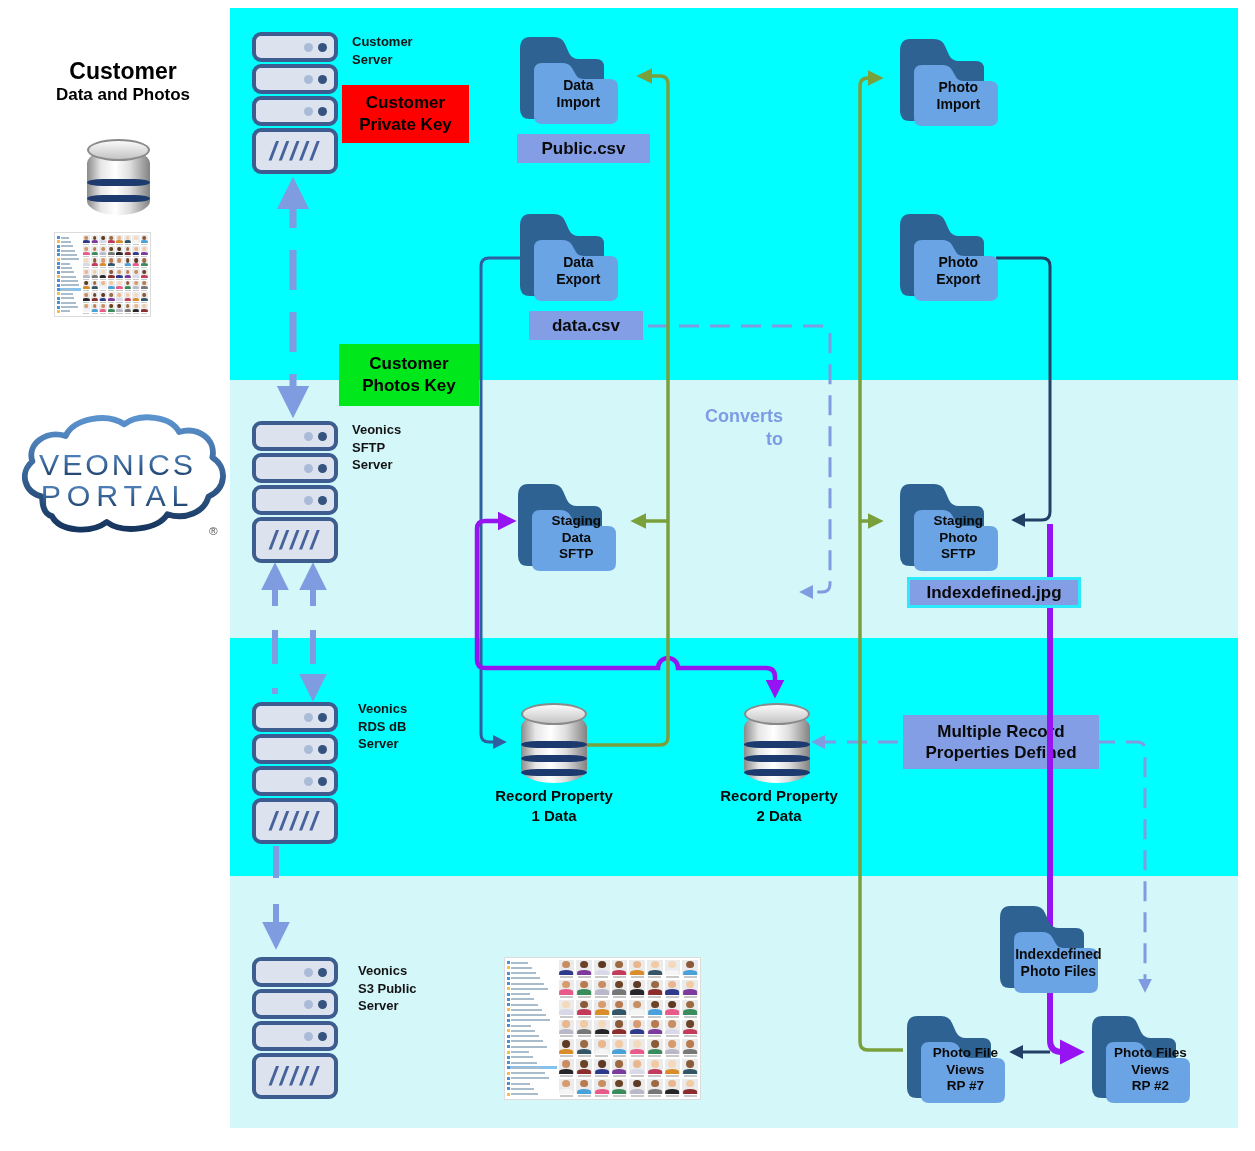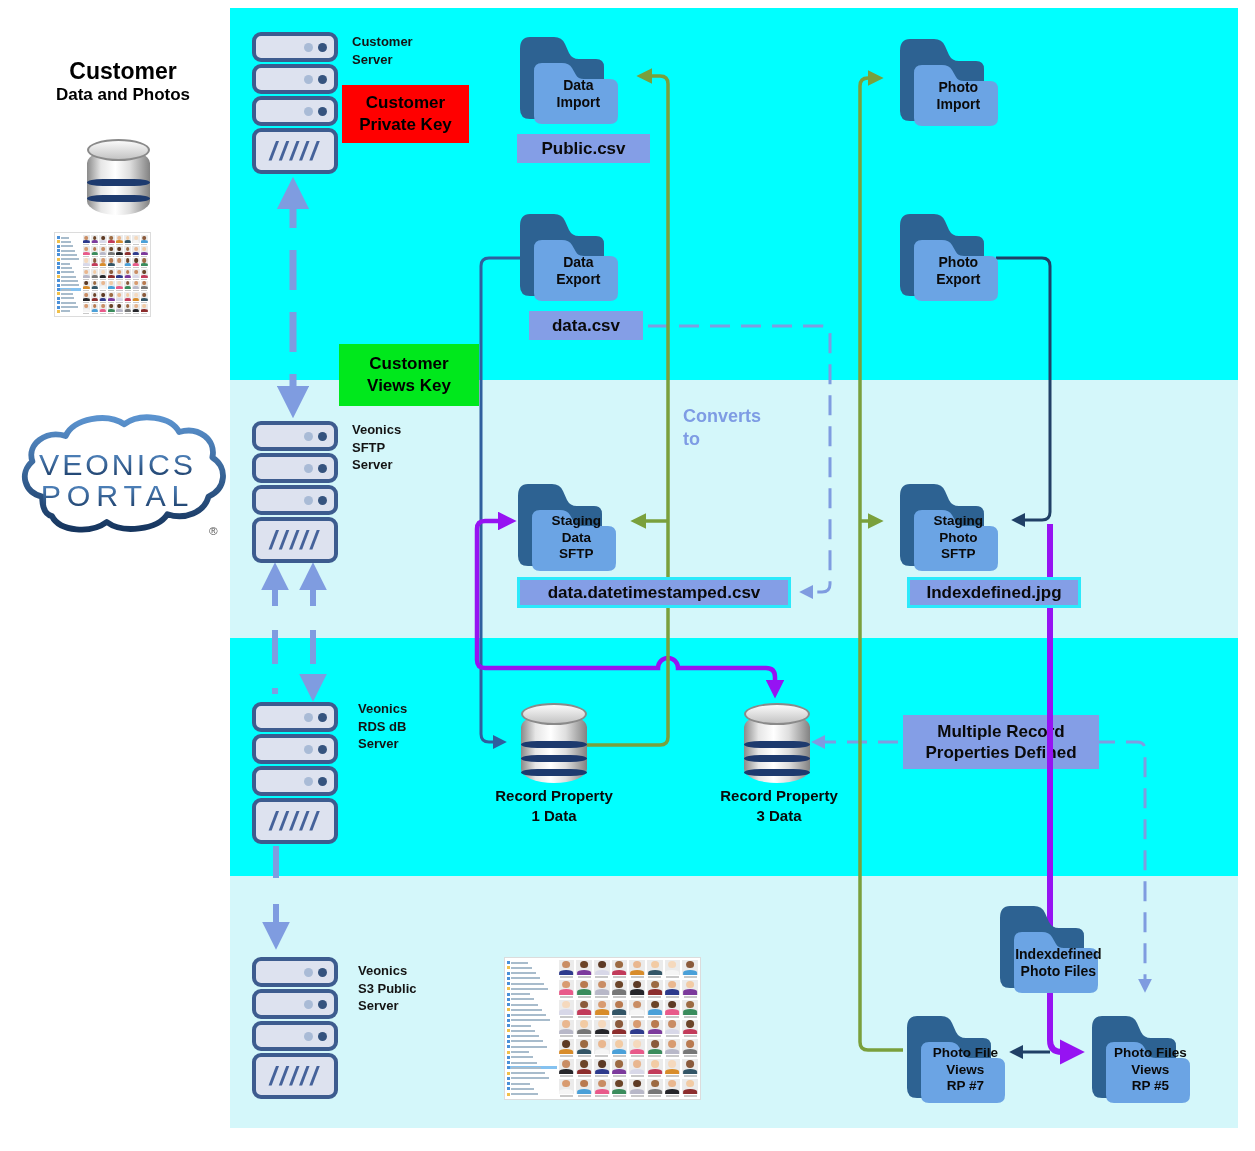--- a/index.html
+++ b/index.html
@@ -37,21 +37,21 @@
   .folder svg{position:absolute;left:0;top:0;width:110px;height:100px;}
   .ftxt{position:absolute;left:21%;top:37%;width:75%;height:60%;display:flex;flex-direction:column;
     align-items:center;justify-content:center;font-weight:bold;font-size:14px;line-height:1.22;color:#0a0a0a;text-align:center;}
 
   
   .chip{position:absolute;background:#849ee6;color:#0a0a0a;font-weight:bold;font-size:17px;
     display:flex;align-items:center;justify-content:center;box-sizing:border-box;}
   .chip.cyanborder{border:3px solid #2ce9fb;}
   .keybox{position:absolute;display:flex;flex-direction:column;align-items:center;justify-content:center;
     font-weight:bold;font-size:17px;color:#000;line-height:1.3;text-align:center;}
-  .note{position:absolute;color:#7e9ce4;font-weight:bold;font-size:18px;text-align:left;line-height:1.3;}
+  .note{position:absolute;color:#7e9ce4;font-weight:bold;font-size:18px;text-align:right;line-height:1.3;}
   .dbcap{position:absolute;text-align:center;font-weight:bold;font-size:15px;color:#0a0a0a;line-height:1.3;}
 
   
   .explorer{position:absolute;background:#fff;border:1px solid #dcdcdc;display:flex;padding:2px;gap:2px;box-sizing:border-box;}
   .ex-lg{left:504px;top:957px;width:197px;height:143px;}
   .ex-sm{left:54px;top:232px;width:97px;height:85px;}
   .ex-side{width:26%;display:flex;flex-direction:column;justify-content:space-between;overflow:hidden;padding:1px 0;}
   .ex-row{display:flex;align-items:center;gap:1px;height:3px;}
   .ex-ico{width:3px;height:3px;flex:0 0 3px;}
   .ex-bar{height:2px;background:#a8bccc;}
@@ -671,21 +671,21 @@
       <div>S3 Public</div>
       <div>Server</div>
     </div>
 
   <div class="keybox" style="left:342px;top:85px;width:127px;height:58px;background:#ff0000;">
       <div>Customer</div>
       <div>Private Key</div>
     </div>
   <div class="keybox" style="left:339px;top:344px;width:140px;height:62px;background:#00e81c;">
       <div>Customer</div>
-      <div>Views Key</div>
+      <div>Photos Key</div>
     </div>
 
   <div class="folder" style="left:514px;top:27px;">
       <svg viewBox="0 0 110 100">
         <path d="M6,22 Q6,10 16,10 L40,10 Q48,10 51,17 L55,26 Q58,32 65,32 L82,32 Q90,32 90,40 L90,80 Q90,92 80,92 L16,92 Q6,92 6,82 Z" fill="#2d6292"></path>
         <path d="M20,44 Q20,36 28,36 L48,36 Q55,36 58,41 L62,48 Q64,52 70,52 L96,52 Q104,52 104,60 L104,89 Q104,97 96,97 L28,97 Q20,97 20,89 Z" fill="#6ba4e4"></path>
       </svg>
       <div class="ftxt">
         <div>Data</div>
         <div>Import</div>
@@ -765,27 +765,26 @@
       </div>
     </div>
   <div class="folder" style="left:1086px;top:1006px;">
       <svg viewBox="0 0 110 100">
         <path d="M6,22 Q6,10 16,10 L40,10 Q48,10 51,17 L55,26 Q58,32 65,32 L82,32 Q90,32 90,40 L90,80 Q90,92 80,92 L16,92 Q6,92 6,82 Z" fill="#2d6292"></path>
         <path d="M20,44 Q20,36 28,36 L48,36 Q55,36 58,41 L62,48 Q64,52 70,52 L96,52 Q104,52 104,60 L104,89 Q104,97 96,97 L28,97 Q20,97 20,89 Z" fill="#6ba4e4"></path>
       </svg>
       <div class="ftxt" style="font-size: 13.5px; top: 34%;">
         <div>Photo Files</div>
         <div>Views</div>
-        <div>RP #5</div>
+        <div>RP #2</div>
       </div>
     </div>
 
   <div class="chip" style="left:517px;top:134px;width:133px;height:29px;">Public.csv</div>
   <div class="chip" style="left:529px;top:311px;width:114px;height:29px;">data.csv</div>
-  <div class="chip cyanborder" style="left:517px;top:577px;width:274px;height:31px;">data.datetimestamped.csv</div>
   <div class="chip cyanborder" style="left:907px;top:577px;width:174px;height:31px;">Indexdefined.jpg</div>
 
   <div class="note" style="left:683px;top:405px;width:100px;">
       <div>Converts</div>
       <div>to</div>
     </div>
 
   <div class="db" style="left:521px;top:703px;width:66px;height:80px;">
     <div class="body"></div>
     <div class="stripe" style="top:38px;"></div>
@@ -800,21 +799,21 @@
 
   <div class="db" style="left:744px;top:703px;width:66px;height:80px;">
     <div class="body"></div>
     <div class="stripe" style="top:38px;"></div>
     <div class="stripe" style="top:52px;"></div>
     <div class="stripe" style="top:66px;"></div>
     <div class="top"></div>
   </div>
   <div class="dbcap" style="left:711px;top:786px;width:136px;">
       <div>Record Property</div>
-      <div>3 Data</div>
+      <div>2 Data</div>
     </div>
 
   <div class="explorer ex-lg">
       <div class="ex-side">
         <div class="ex-row">
           <span class="ex-ico" style="background: rgb(74, 144, 217);"></span>
           <span class="ex-bar" style="width: 35%;"></span>
         </div>
         <div class="ex-row">
           <span class="ex-ico" style="background: rgb(240, 192, 74);"></span>

